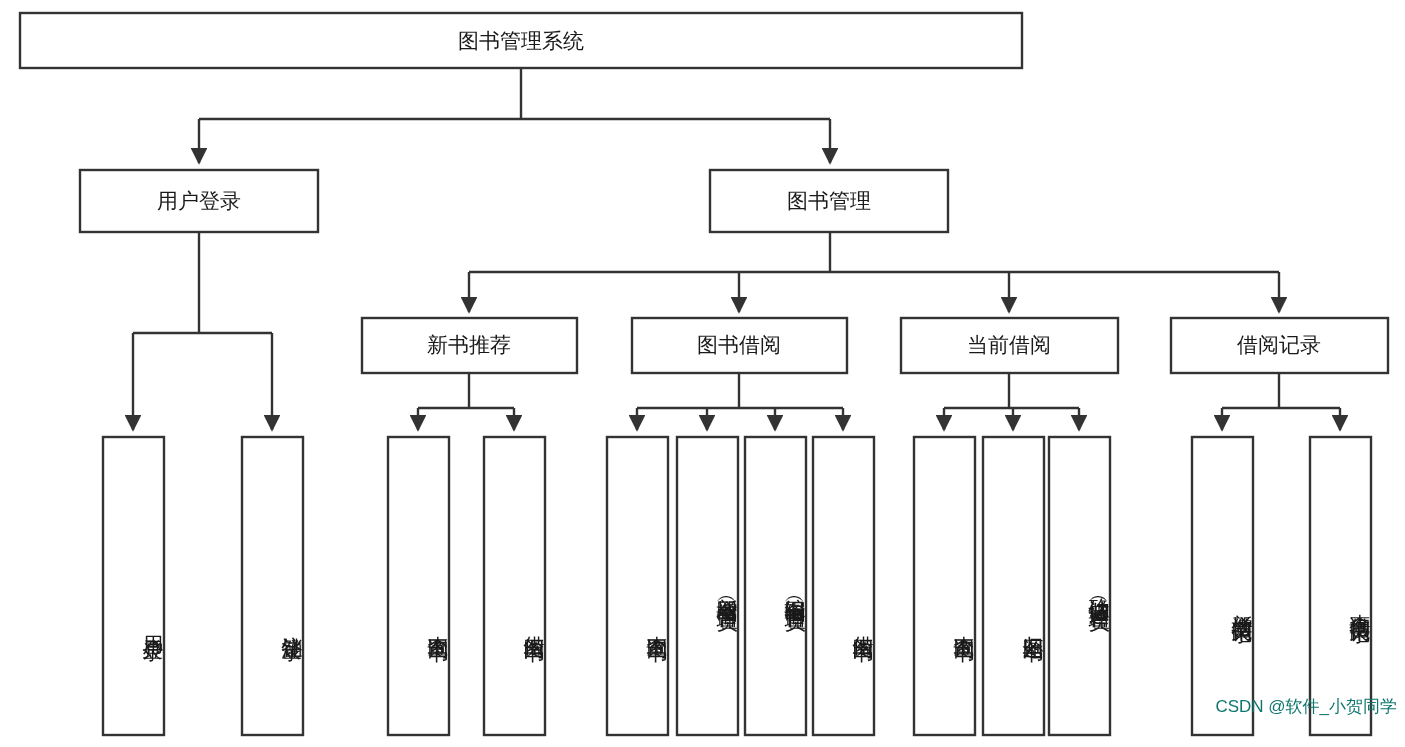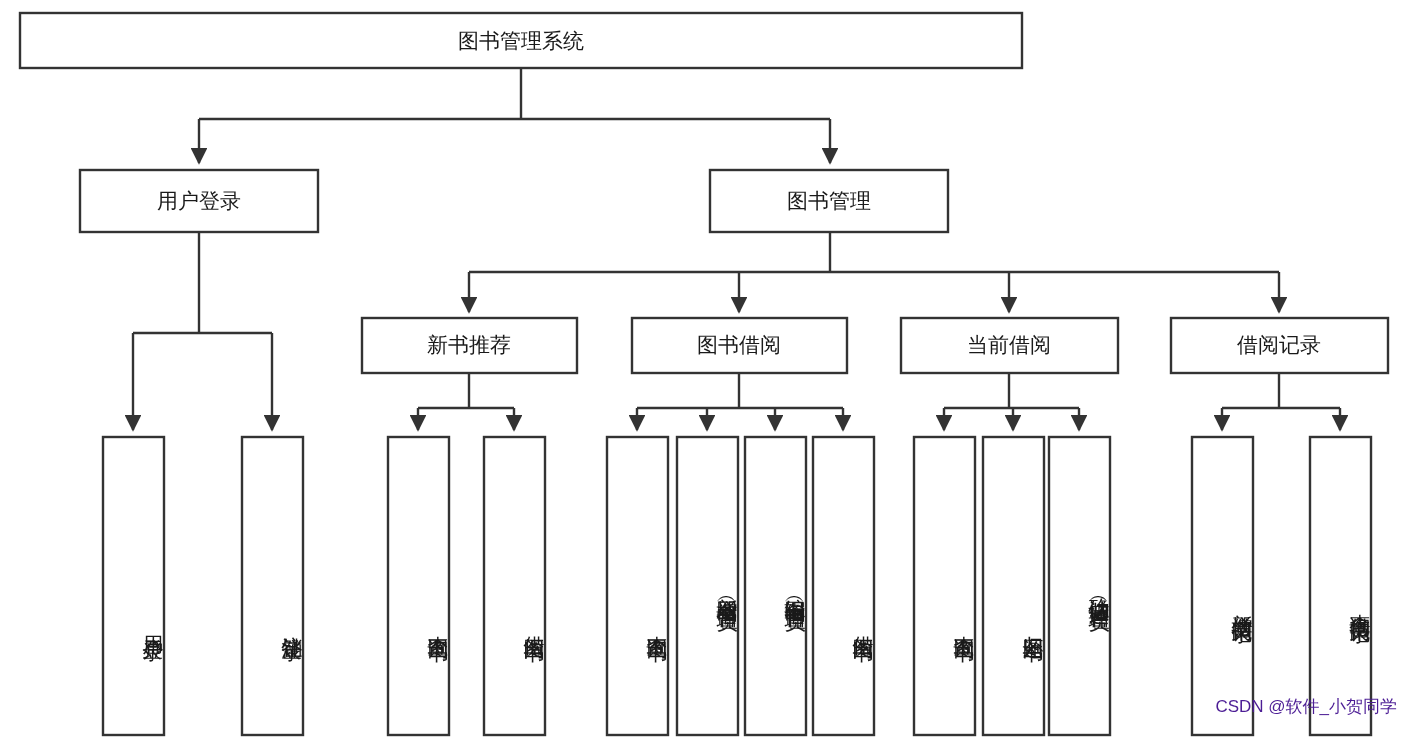--- a/index.html
+++ b/index.html
@@ -62,21 +62,21 @@
     justify-content: center;
     pointer-events: none;
     user-select: none;
   }
   .watermark {
     position: absolute;
     right: 8px;
     bottom: 6px;
     font-family: "Liberation Sans", sans-serif;
     font-size: 17px;
-    color: #4c1d95;
+    color: #0f766e;
     white-space: nowrap;
     user-select: none;
   }
 </style>
 </head>
 <body>
 
 <div id="diagram-root">
 
   <svg class="diagram-canvas" viewBox="0 0 1405 747">

